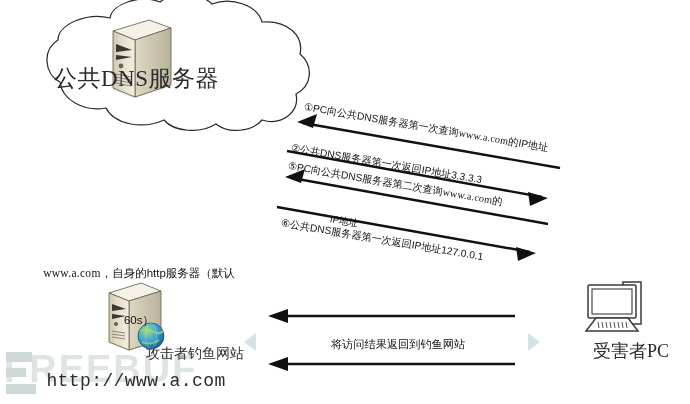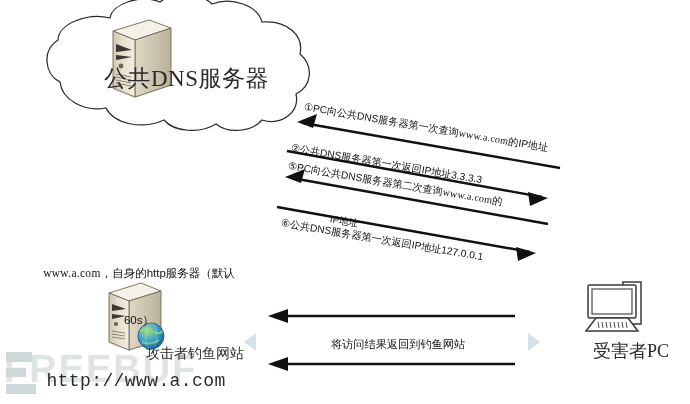--- a/index.html
+++ b/index.html
@@ -7,21 +7,21 @@
     width:690px;height:404px;position:relative;overflow:hidden;
     font-family:"Liberation Serif","DejaVu Serif",serif;
     color:#1a1a1a;
   }
   .stage{position:absolute;left:0;top:0;width:690px;height:404px;}
   .svgl{position:absolute;left:0;top:0;width:690px;height:404px;}
   .lbl{position:absolute;white-space:pre;line-height:1.12;}
 
   
   #cloud-label{
-    left:54px;top:66px;width:215px;text-align:right;
+    left:54px;top:66px;width:215px;text-align:left;
     font-size:23px;letter-spacing:.5px;color:#2b2b2b;
   }
 
   
   #attacker-caption{
     left:28px;top:346px;width:216px;text-align:right;
     font-size:14px;color:#2b2b2b;
   }
   #attacker-url{
     left:28px;top:371px;width:216px;text-align:center;

